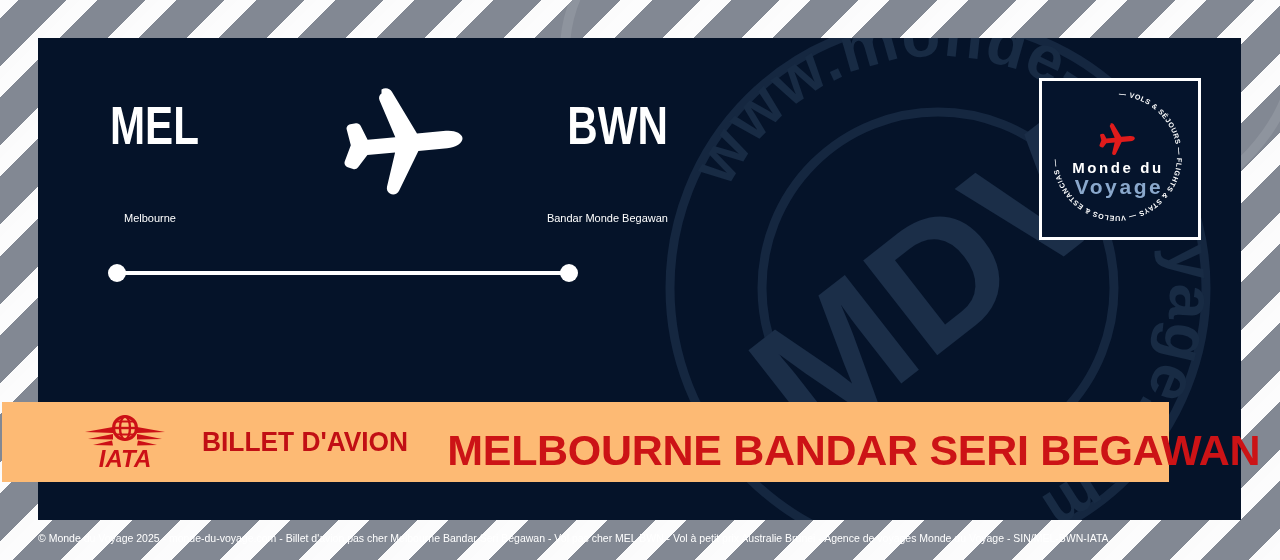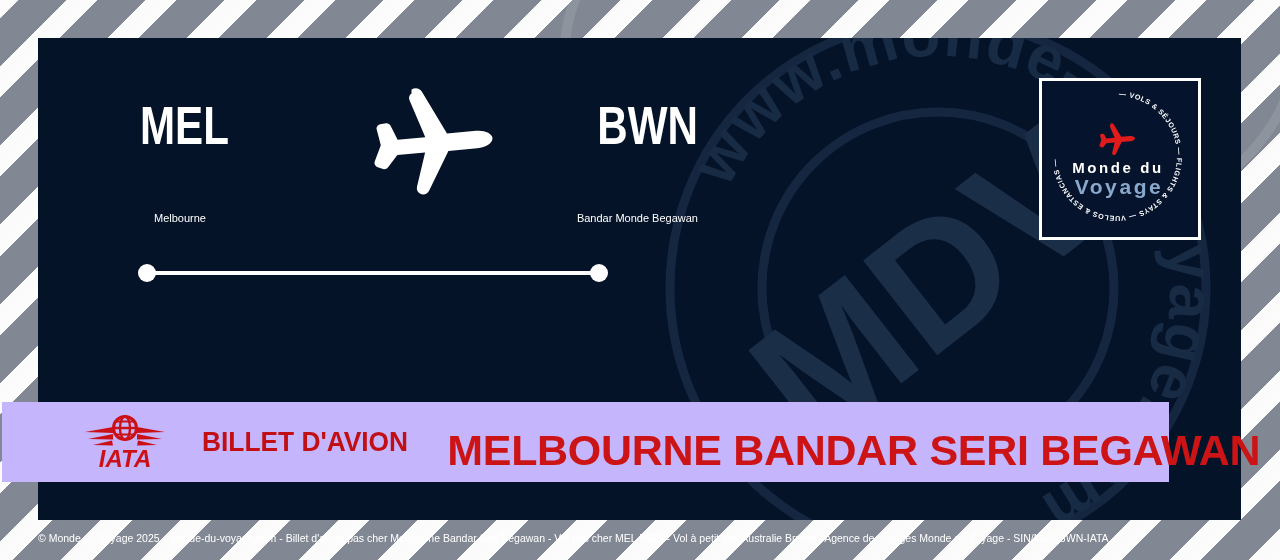--- a/index.html
+++ b/index.html
@@ -92,21 +92,21 @@
   .wm-mdv {
     fill: #1b2e48;
     font-family: "Liberation Sans", sans-serif;
     font-weight: bold;
     font-size: 175px;
   }
 
   
   .route {
     position: absolute;
-    left: 80px;
+    left: 50px;
     top: 30px;
     width: 580px;
     z-index: 3;
   }
   .route-top {
     position: relative;
     height: 130px;
   }
   .iata-code {
     position: absolute;
@@ -202,21 +202,21 @@
     letter-spacing: 2.6px;
   }
 
   
   #banner {
     position: absolute;
     left: 2px;
     top: 402px;
     width: 1167px;
     height: 80px;
-    background: #c4b5fd;
+    background: #fdba74;
     z-index: 5;
     display: flex;
     align-items: center;
   }
   .iata-logo {
     margin-left: 80px;
     width: 86px;
     height: 56px;
     flex: 0 0 auto;
   }

